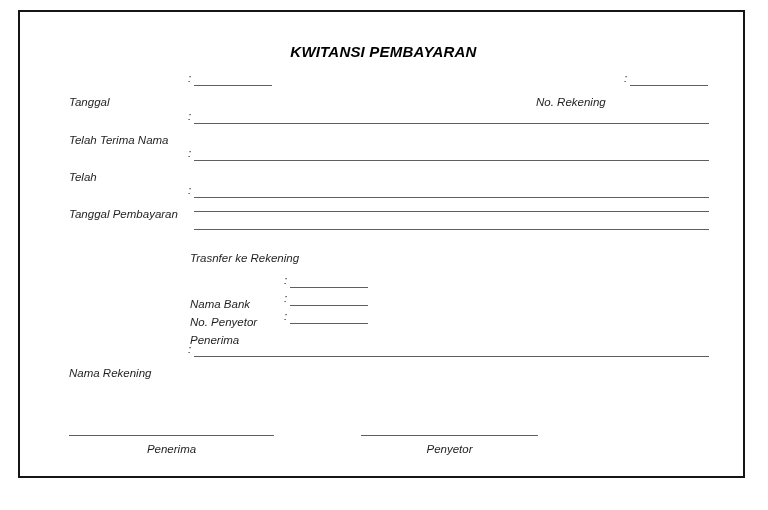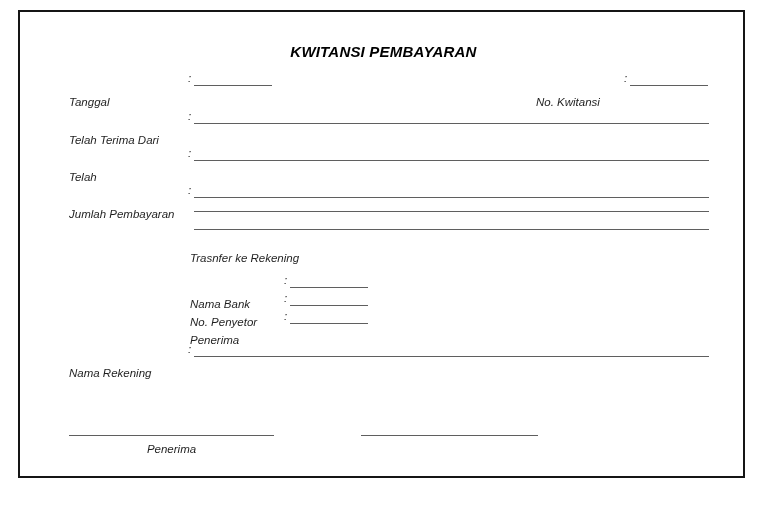--- a/index.html
+++ b/index.html
@@ -167,39 +167,39 @@
 
     <div id="receipt-title">KWITANSI PEMBAYARAN</div>
 
     <div class="field-row" id="row-tanggal">
       <span class="field-label">Tanggal</span>
       <span class="field-colon">:</span>
       <span class="field-line line-short"></span>
     </div>
 
     <div id="row-no-kwitansi">
-      <span class="field-label">No. Kwitansi</span>
+      <span class="field-label">No. Rekening</span>
       <span class="field-colon">:</span>
       <span class="field-line"></span>
     </div>
 
     <div class="field-row" id="row-telah-terima-dari">
-      <span class="field-label">Telah Terima Dari</span>
+      <span class="field-label">Telah Terima Nama</span>
       <span class="field-colon">:</span>
       <span class="field-line line-long"></span>
     </div>
 
     <div class="field-row" id="row-jumlah">
       <span class="field-label">Telah</span>
       <span class="field-colon">:</span>
       <span class="field-line line-long"></span>
     </div>
 
     <div class="field-row" id="row-tujuan-pembayaran">
-      <span class="field-label">Jumlah Pembayaran</span>
+      <span class="field-label">Tanggal Pembayaran</span>
       <span class="field-colon">:</span>
       <span class="field-line line-long"></span>
     </div>
     <span class="continuation-line" id="tujuan-line-2"></span>
     <span class="continuation-line" id="tujuan-line-3"></span>
 
     <div id="transfer-block">
       <div id="transfer-heading">Trasnfer ke Rekening</div>
 
       <div class="transfer-row" id="transfer-row-0">
@@ -227,16 +227,17 @@
       <span class="field-line line-long"></span>
     </div>
 
     <div class="signature-block" id="signature-penerima">
       <div class="signature-line"></div>
       <div class="signature-caption">Penerima</div>
     </div>
 
     <div class="signature-block" id="signature-penyetor">
       <div class="signature-line"></div>
+      <div class="signature-caption">Penyetor</div>
     </div>
 
   </div>
 </div>
 
 </body></html>

